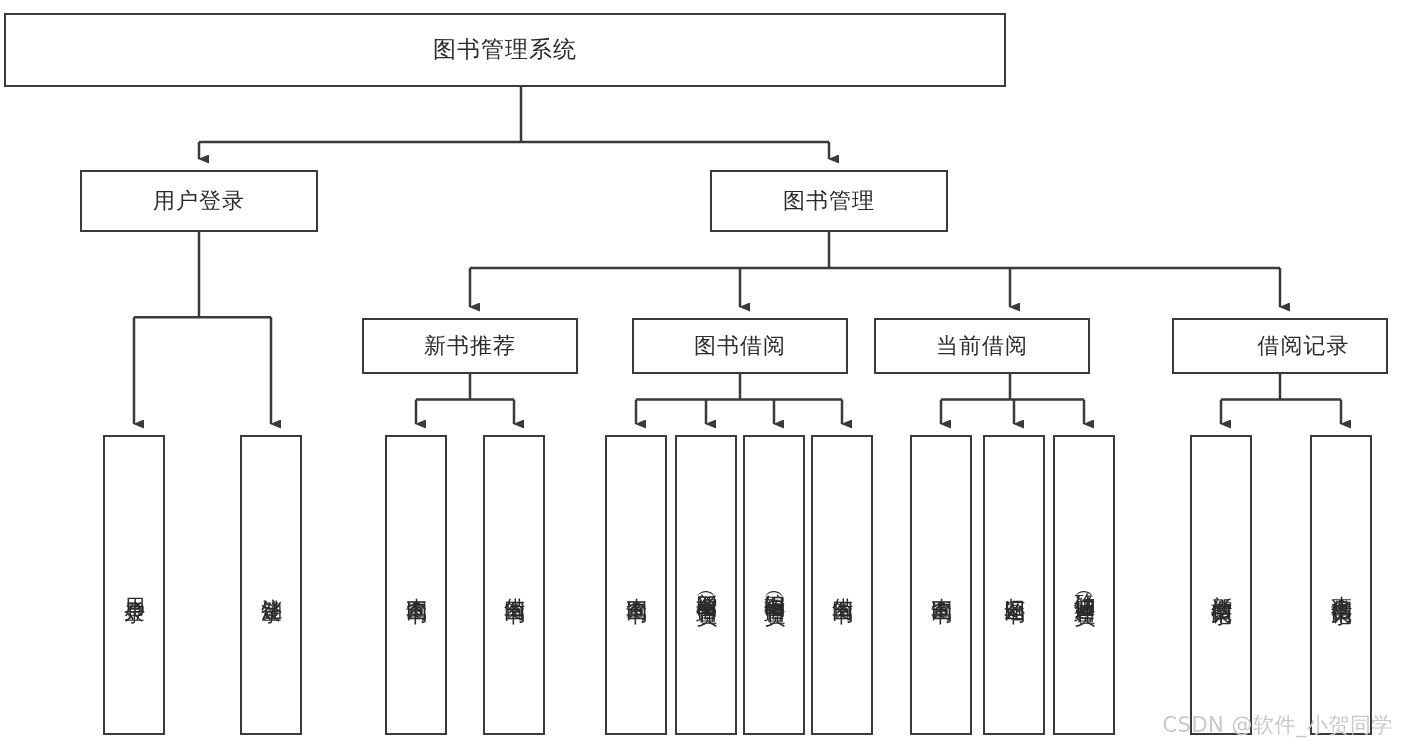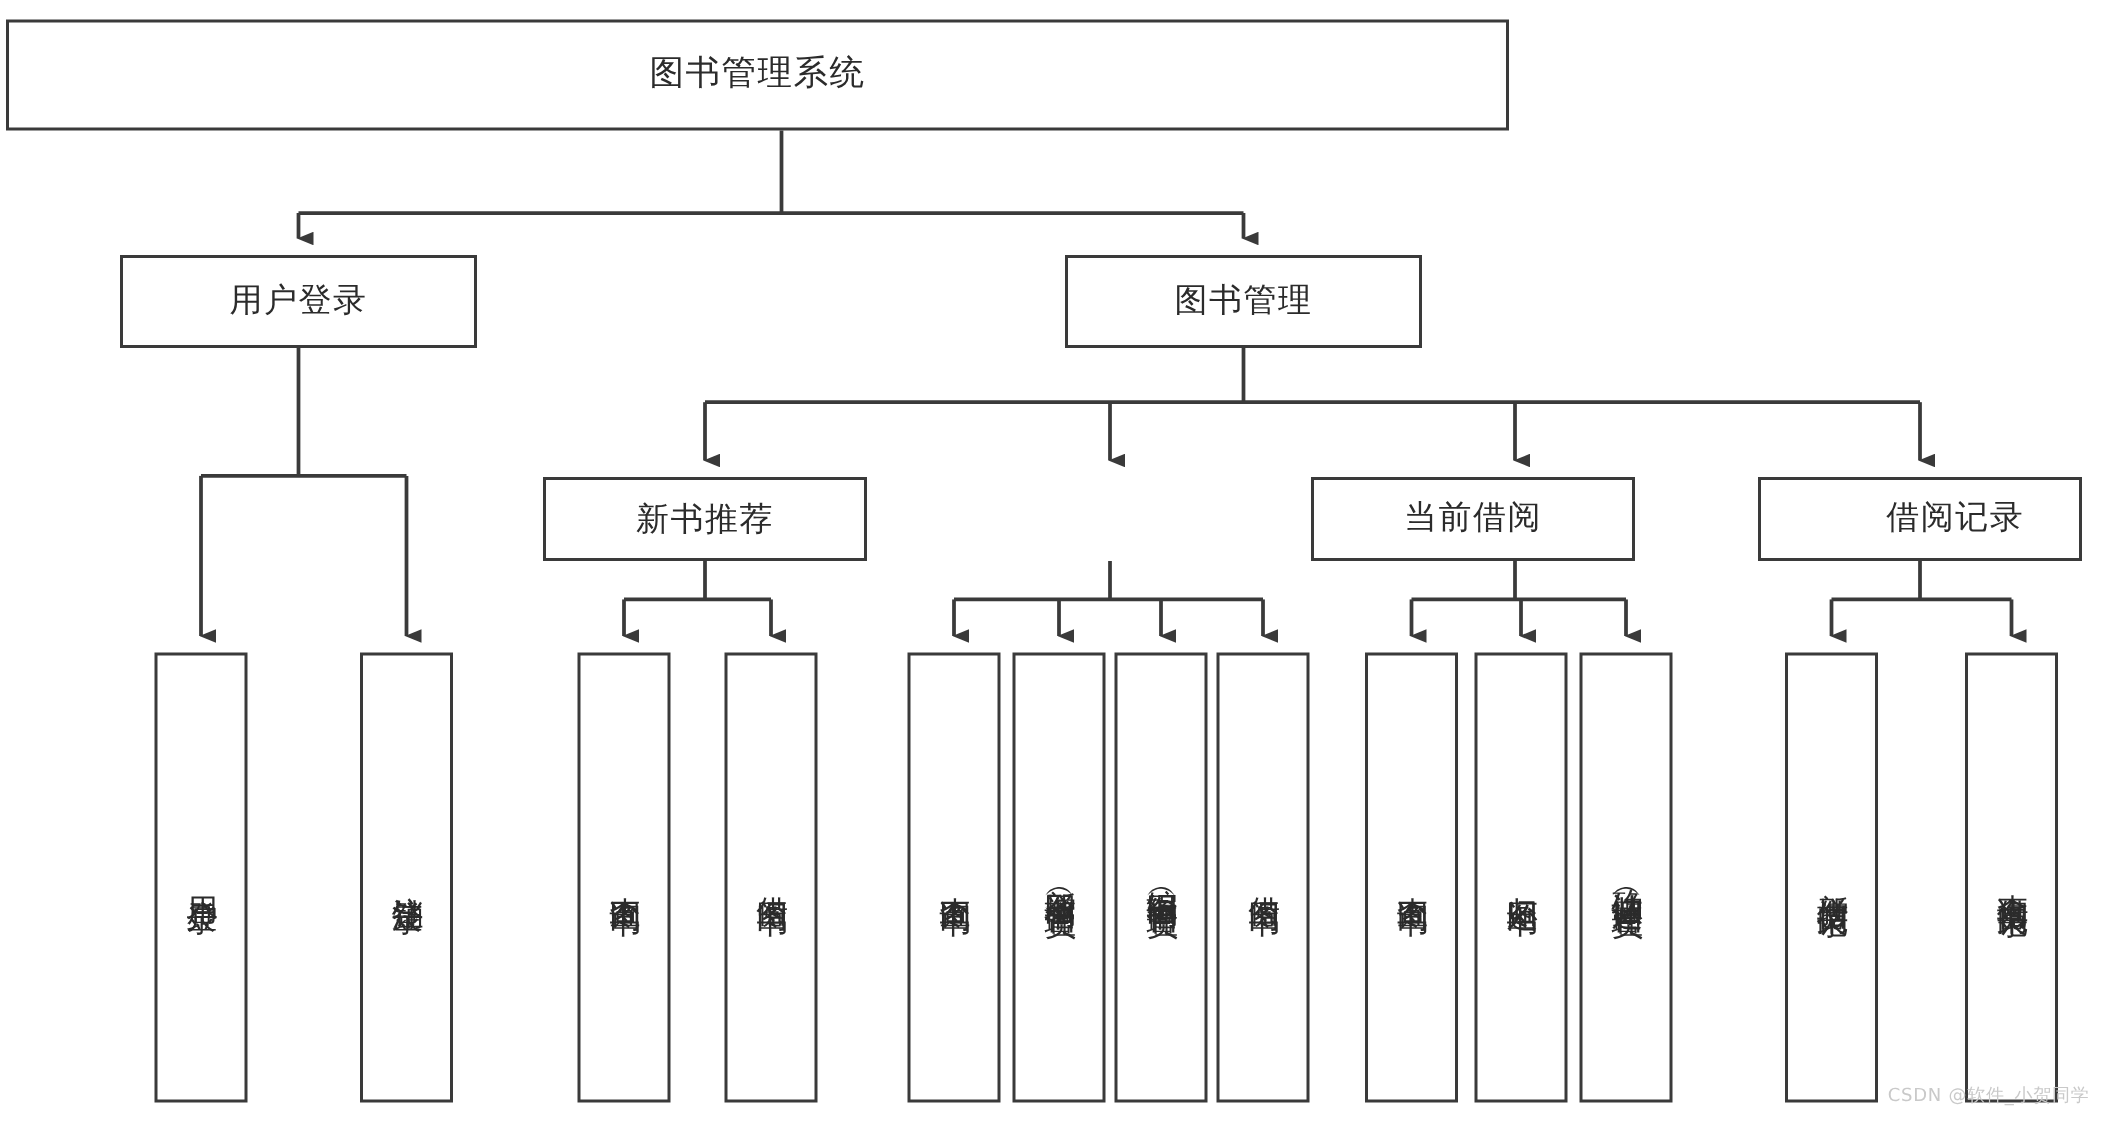--- a/index.html
+++ b/index.html
@@ -58,21 +58,21 @@
   }
   .node-v .vtext {
     writing-mode: vertical-rl;
     text-orientation: upright;
     display: block;
   }
   #watermark {
     position: absolute;
     right: 12px;
     bottom: 8px;
-    font-size: 12px;
+    font-size: 21px;
     color: #c9c9c9;
     letter-spacing: 0.5px;
     z-index: 5;
     white-space: nowrap;
     font-family: "DejaVu Sans", "Liberation Sans", sans-serif;
   }
 </style>
 </head>
 <body>
 
@@ -128,20 +128,23 @@
   <div class="node node-h" id="n-user-login" style="left: 80px; top: 170px; width: 238px; height: 62px;">
     <span>用户登录</span>
   </div>
   <div class="node node-h" id="n-book-manage" style="left: 710px; top: 170px; width: 238px; height: 62px;">
     <span>图书管理</span>
   </div>
 
   <div class="node node-h" id="n-new-book-rec" style="left: 362px; top: 318px; width: 216px; height: 56px; font-family: Liberation Serif, serif;">
     <span>新书推荐</span>
   </div>
+  <div class="node node-h" id="n-book-borrow" style="left: 632px; top: 318px; width: 216px; height: 56px;">
+    <span>图书借阅</span>
+  </div>
   <div class="node node-h" id="n-current-borrow" style="left: 874px; top: 318px; width: 216px; height: 56px;">
     <span>当前借阅</span>
   </div>
   <div class="node node-h" id="n-borrow-record" style="left: 1172px; top: 318px; width: 216px; height: 56px; padding-left: 47px;">
     <span>借阅记录</span>
   </div>
 
   <div class="node node-v" id="n-leaf-0" style="left: 103px; top: 435px; width: 62px; height: 300px;">
     <span class="vtext">用户登录</span>
   </div>

